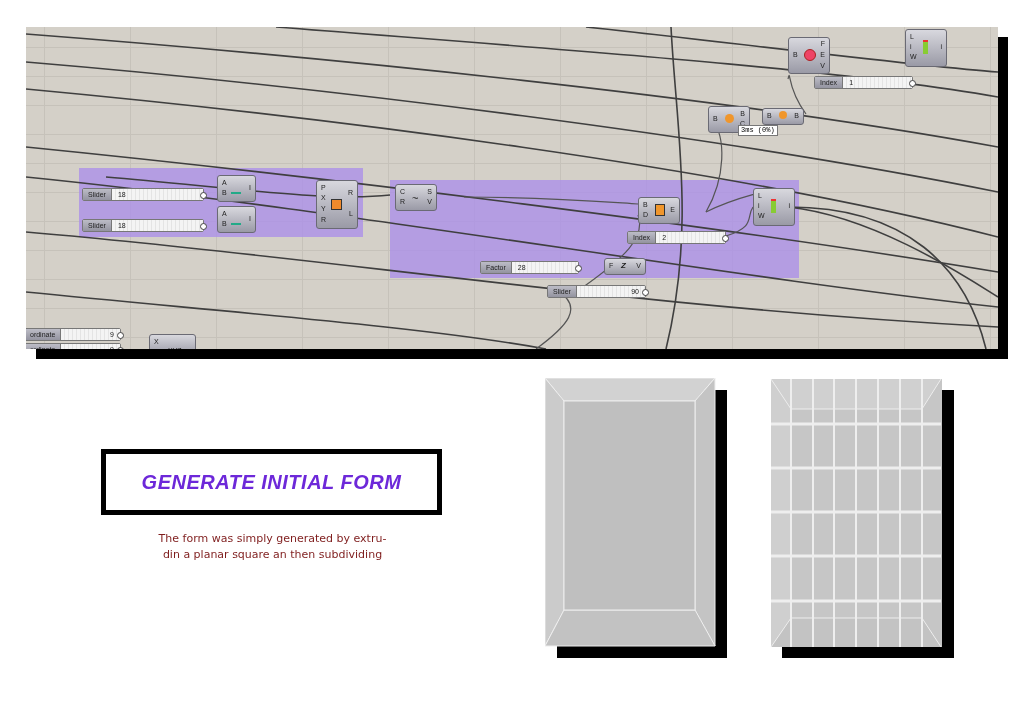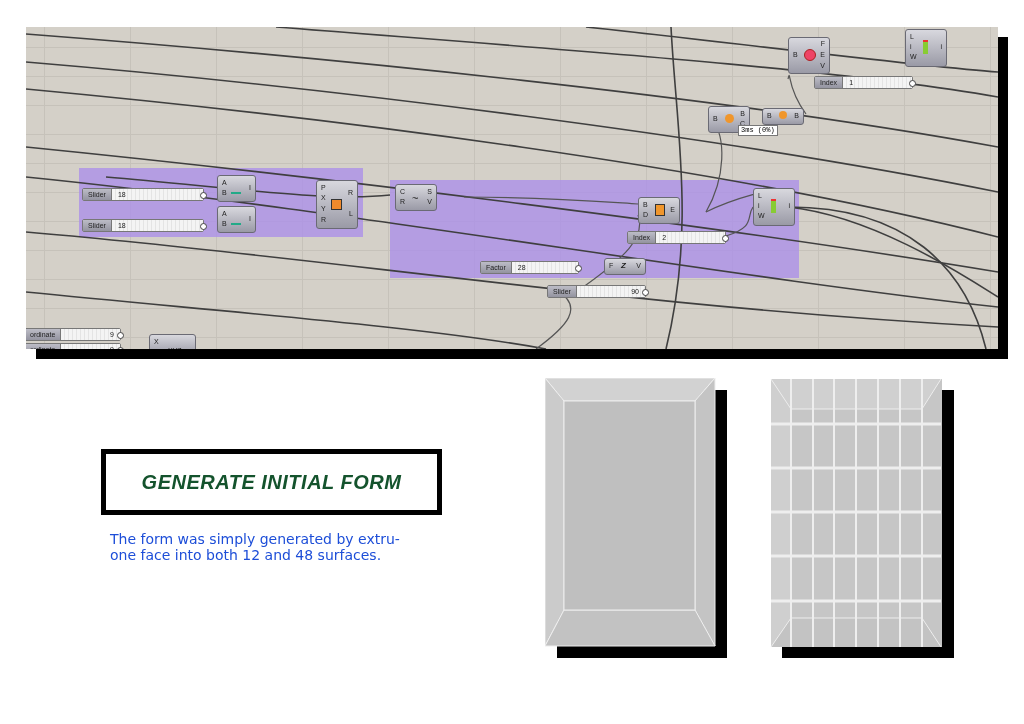--- a/index.html
+++ b/index.html
@@ -16,22 +16,22 @@
   .wires{position:absolute;left:0;top:0;}
   .comp{position:absolute;background:linear-gradient(#d8d8de,#9a9aa6);border:1px solid #6a6a74;border-radius:3px;font-size:7px;color:#222;}
   .comp .port{position:absolute;font-size:7px;line-height:8px;}
   .comp .icon{position:absolute;}
   .slider{position:absolute;height:11px;display:flex;border:1px solid #777;border-radius:2px;background:#f2f2f2;font-size:7px;line-height:11px;}
   .slider .lbl{background:linear-gradient(#bcbcc6,#9494a0);padding:0 5px;border-right:1px solid #777;color:#222;}
   .slider .val{flex:1;padding:0 6px;color:#222;background:repeating-linear-gradient(90deg,#f4f4f4 0 3px,#e4e4e4 3px 4px);}
   .slider .knob{position:absolute;right:-4px;top:3px;width:5px;height:5px;border:1px solid #444;border-radius:50%;background:#fff;}
   .panel-tag{position:absolute;font-family:"Liberation Mono",monospace;font-size:7px;background:#fff;border:1px solid #777;padding:0 2px;line-height:9px;}
   .title-box{position:absolute;left:101px;top:449px;width:331px;height:56px;border:5px solid #000;display:flex;align-items:center;justify-content:center;}
-  .title-box span{font-family:"Liberation Sans",sans-serif;font-weight:bold;font-style:italic;font-size:20px;letter-spacing:0.5px;color:#14532d;}
-  .desc{position:absolute;left:110px;top:531px;width:325px;font-family:"DejaVu Sans",sans-serif;font-size:14px;line-height:16px;color:#1d4ed8;}
+  .title-box span{font-family:"Liberation Sans",sans-serif;font-weight:bold;font-style:italic;font-size:20px;letter-spacing:0.5px;color:#6d28d9;}
+  .desc{position:absolute;left:110px;top:531px;width:325px;text-align:center;font-family:"DejaVu Sans",sans-serif;font-size:11px;line-height:16px;color:#7f1d1d;}
   .render{position:absolute;}
 </style>
 </head>
 <body>
 
 <div class="canvas-shadow"></div>
 <div class="canvas">
   <div class="group" style="left:53px;top:141px;width:284px;height:69px;"></div>
   <div class="group" style="left:364px;top:153px;width:409px;height:98px;"></div>
 
@@ -193,21 +193,21 @@
     <span class="port" style="left:4px;top:3px;">X</span>
     <span class="port" style="left:18px;top:12px;">XYZ</span>
   </div>
 </div>
 
 <div class="title-box">
   <span>GENERATE INITIAL FORM</span>
 </div>
 <div class="desc">
   <div>The form was simply generated by extru-</div>
-  <div>one face into both 12 and 48 surfaces.</div>
+  <div>din a planar square an then subdividing</div>
 </div>
 
 <svg class="render" style="left:545px;top:378px;" width="185" height="285">
   <rect x="12" y="12" width="170" height="268" fill="#000"></rect>
   <polygon points="0,0 170,0 150,23 19,23" fill="#d2d2d2" stroke="#eee" stroke-width="1"></polygon>
   <polygon points="0,0 19,23 19,232 0,268" fill="#cbcbcb" stroke="#eee" stroke-width="1"></polygon>
   <polygon points="170,0 150,23 150,232 170,268" fill="#c4c4c4" stroke="#eee" stroke-width="1"></polygon>
   <polygon points="0,268 19,232 150,232 170,268" fill="#c2c2c2" stroke="#eee" stroke-width="1"></polygon>
   <rect x="19" y="23" width="131" height="209" fill="#bfbfbf" stroke="#eee" stroke-width="1"></rect>
 </svg>

